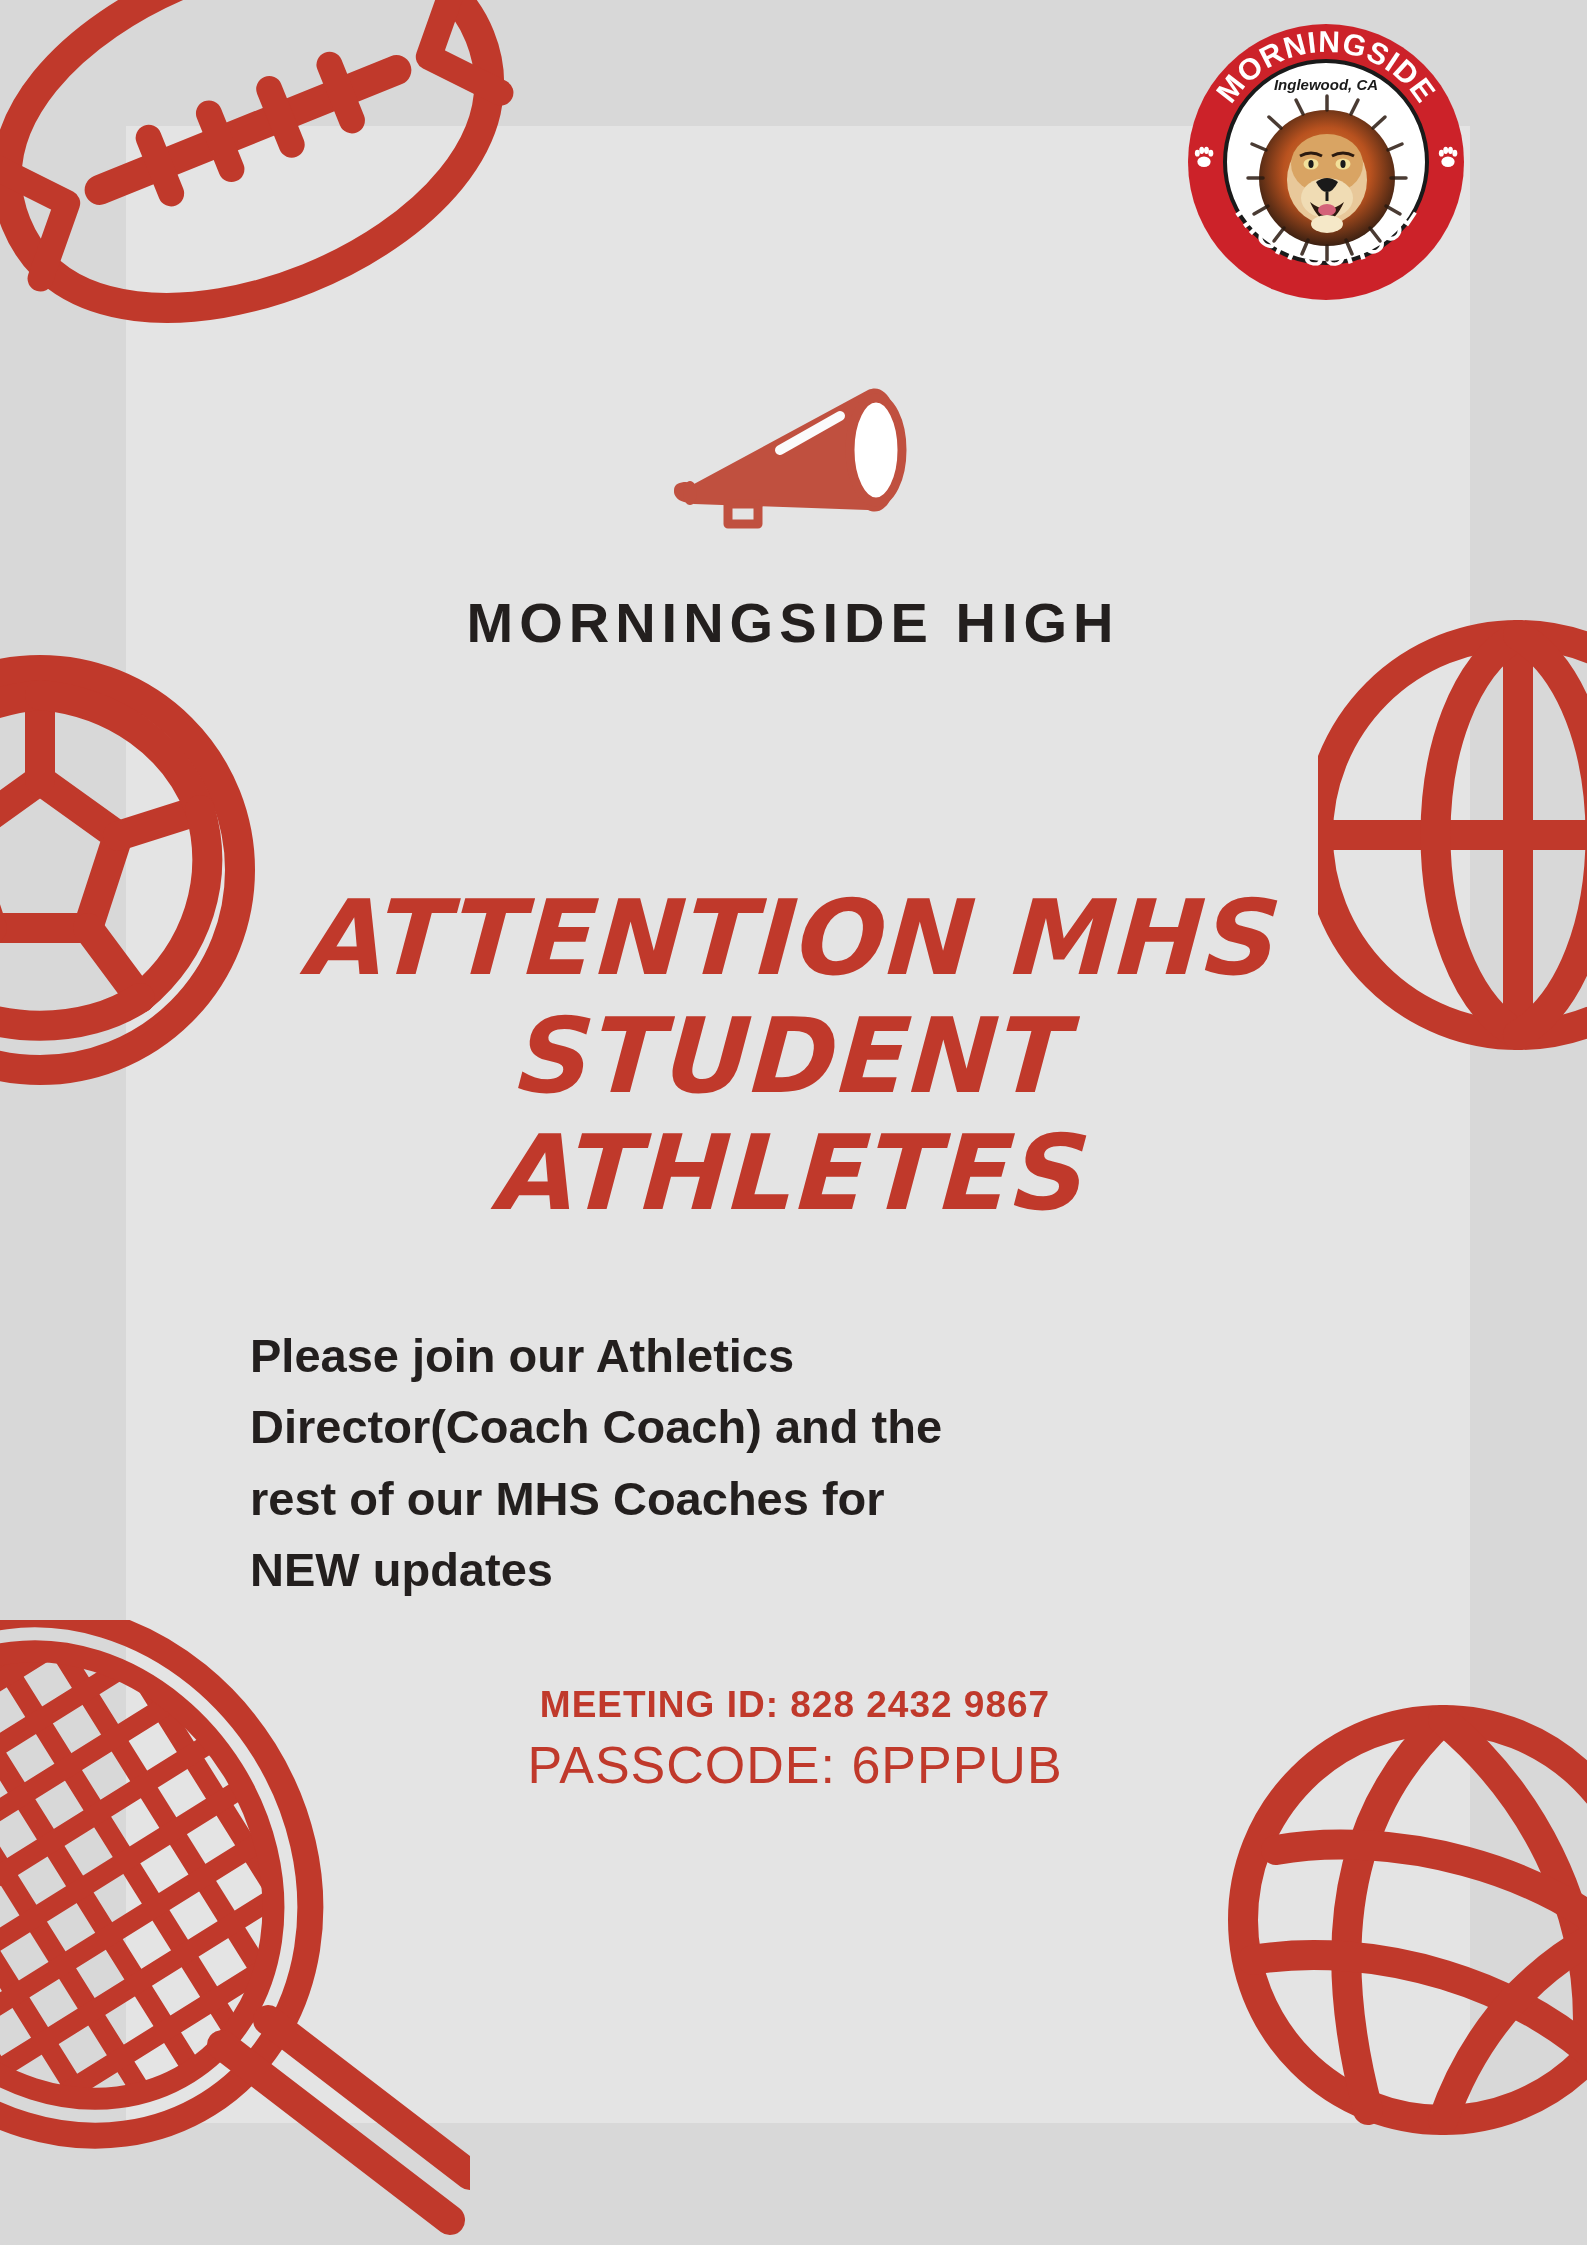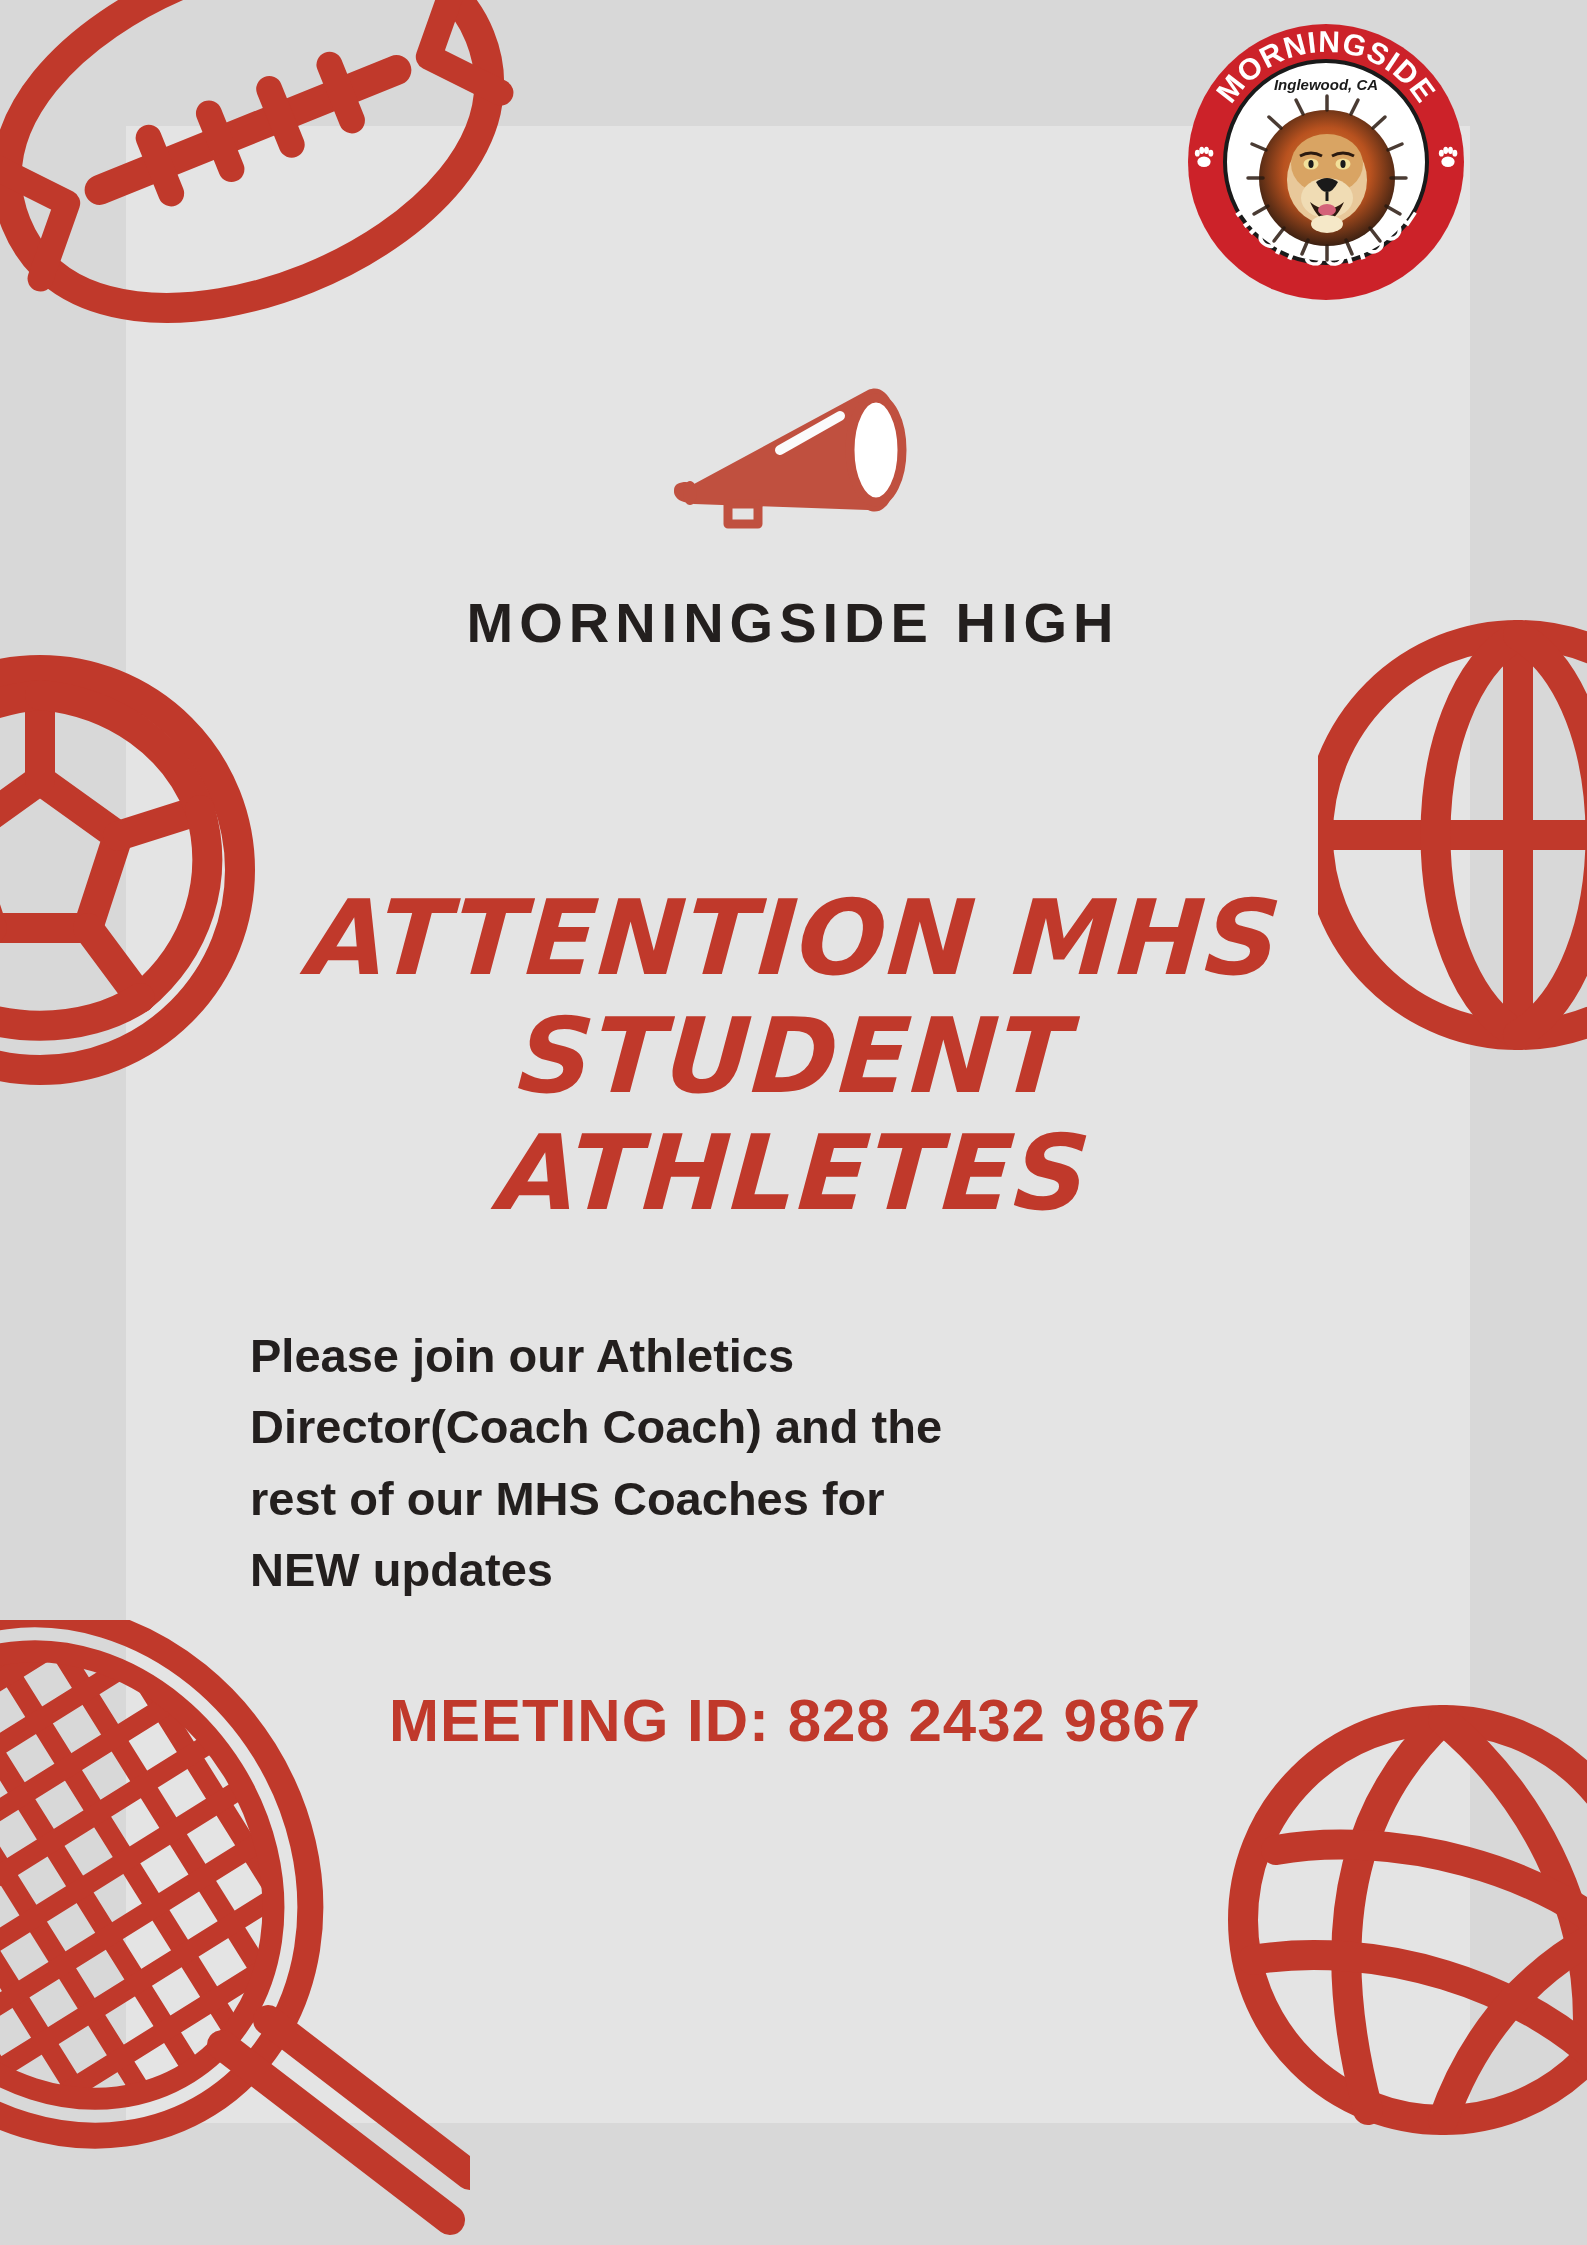--- a/index.html
+++ b/index.html
@@ -116,21 +116,21 @@
   #meeting-block {
     position: absolute;
     left: 250px;
     top: 1680px;
     width: 1090px;
     text-align: center;
   }
   #meeting-id-line {
     font-family: "Liberation Sans", sans-serif;
     font-weight: bold;
-    font-size: 60px;
+    font-size: 37px;
     letter-spacing: 1px;
     color: #c0392b;
     line-height: 1.35;
   }
   #passcode-line {
     font-family: "Liberation Sans", sans-serif;
     font-weight: normal;
     font-size: 52px;
     letter-spacing: 1px;
     color: #c0392b;
@@ -360,16 +360,17 @@
 
     <div id="body-block">
       <div class="body-line">Please join our Athletics</div>
       <div class="body-line">Director(Coach Coach) and the</div>
       <div class="body-line">rest of our MHS Coaches for</div>
       <div class="body-line">NEW updates</div>
     </div>
 
     <div id="meeting-block">
       <div id="meeting-id-line">MEETING ID: 828 2432 9867</div>
+      <div id="passcode-line">PASSCODE: 6PPPUB</div>
     </div>
 
   </div>
 </div>
 
 </body></html>

